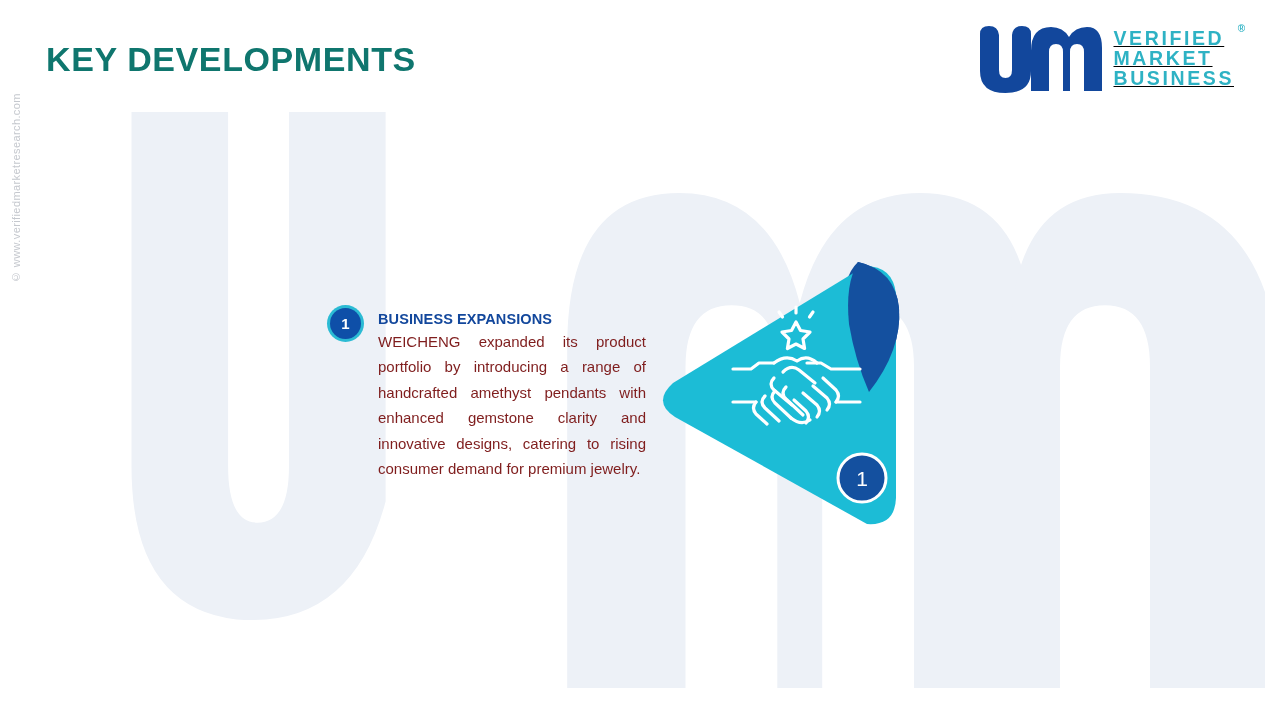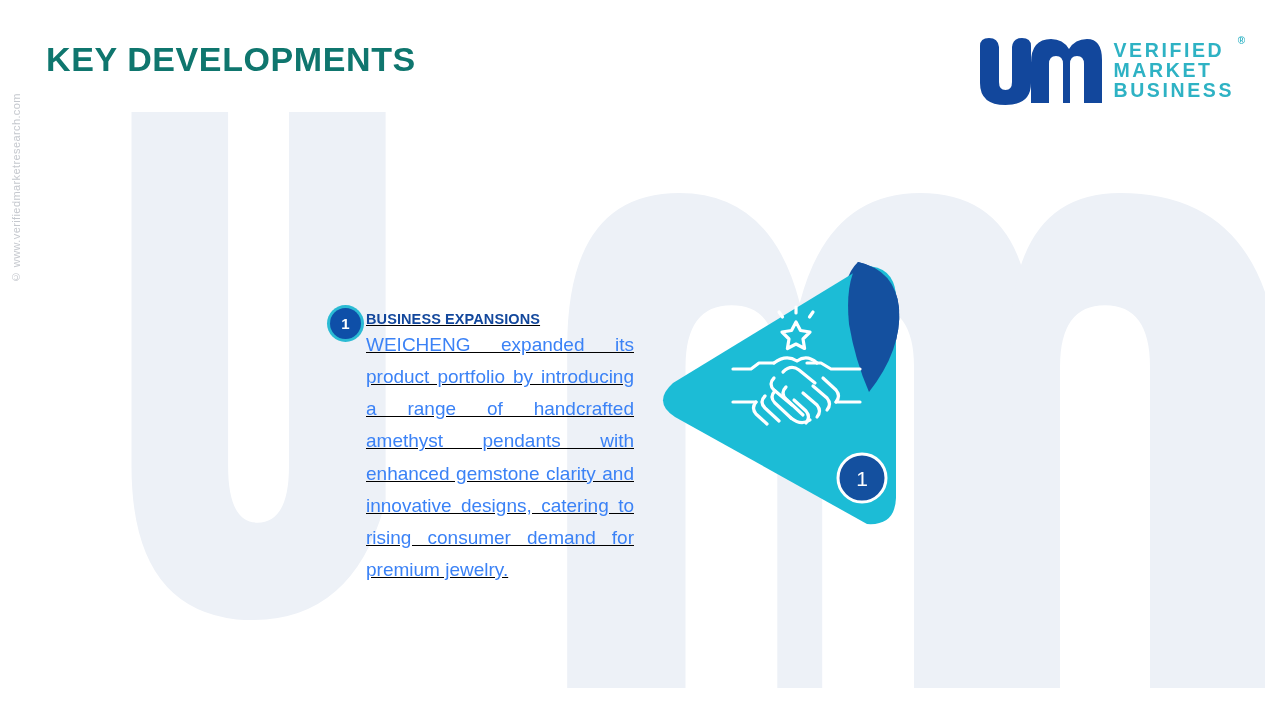--- a/index.html
+++ b/index.html
@@ -52,24 +52,25 @@
     font-weight: bold;
     letter-spacing: 0.6px;
     color: #0f766e;
     white-space: nowrap;
   }
 
   
   #logo {
     position: absolute;
     right: 46px;
-    top: 36px;
+    top: 24px;
     display: flex;
     align-items: center;
     gap: 12px;
+    text-decoration: underline;
   }
   #logo-mark { display: block; }
   #logo-text {
     display: flex;
     flex-direction: column;
     position: relative;
     line-height: 1.02;
   }
   #logo-text .lt {
     font-size: 19.5px;
@@ -121,35 +122,34 @@
     background: #0E4FA8;
     box-shadow: 0 0 0 3px #2BBBD4;
     display: flex;
     align-items: center;
     justify-content: center;
     color: #ffffff;
     font-size: 15px;
     font-weight: bold;
   }
   #item-body {
-    margin-left: 36px;
+    margin-left: 48px;
     width: 268px;
-    text-decoration: underline;
   }
   #item-heading {
     font-size: 14.5px;
     font-weight: bold;
     color: #12479C;
     letter-spacing: 0.1px;
     margin: 2px 0 1px 0;
     line-height: 1.25;
   }
   #item-text {
-    font-size: 19px;
-    color: #3b82f6;
+    font-size: 15px;
+    color: #7f1d1d;
     line-height: 1.69;
     text-align: justify;
     text-justify: inter-word;
   }
 
   
   #graphic {
     position: absolute;
     left: 655px;
     top: 250px;

